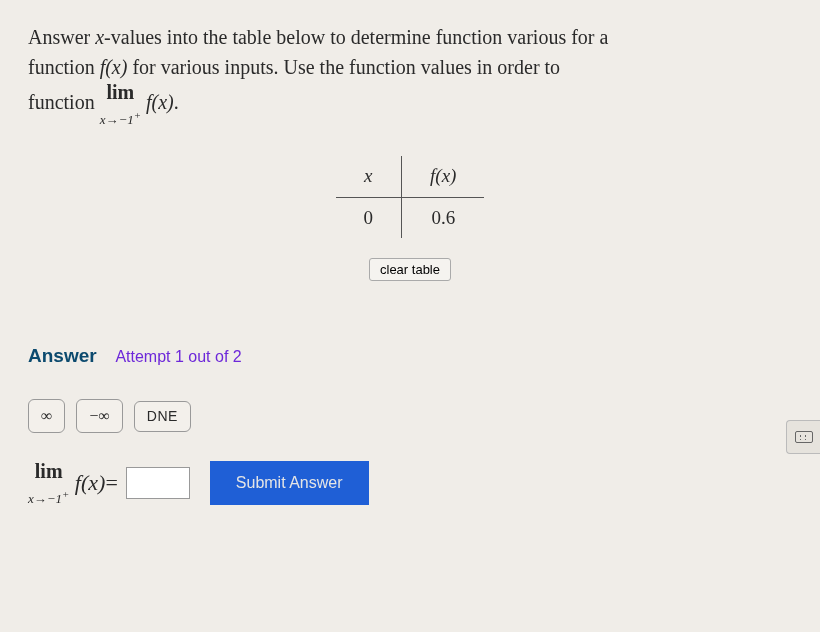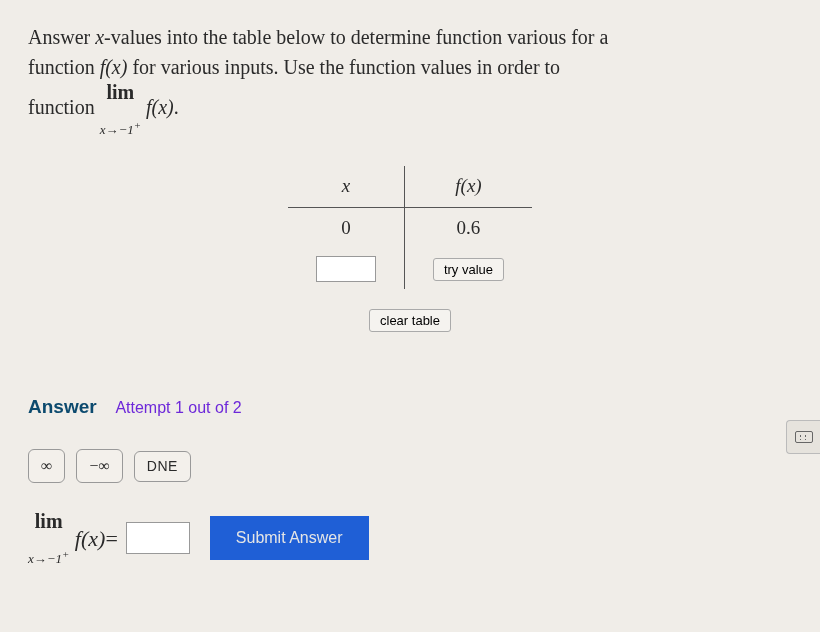--- a/index.html
+++ b/index.html
@@ -16,21 +16,21 @@
   }
   .problem-text { font-size: 20px; }
   .mathit { font-style: italic; font-family: 'Times New Roman', serif; }
   .lim-block {
     display: inline-block;
     vertical-align: middle;
     text-align: center;
     line-height: 1;
   }
   .lim-top { display: block; font-size: 20px; font-weight: bold; }
-  .lim-bot { display: block; font-size: 13px; font-style: italic; margin-top: 18px; }
+  .lim-bot { display: block; font-size: 13px; font-style: italic; margin-top: 8px; }
   .table-area { margin: 30px auto 0 auto; width: fit-content; }
   .vtable { border-collapse: collapse; }
   .vtable th, .vtable td {
     padding: 6px 28px;
     text-align: center;
     font-weight: normal;
     font-size: 19px;
   }
   .vtable th { border-bottom: 1px solid #555; }
   .vtable th:first-child, .vtable td:first-child { border-right: 1px solid #555; }
@@ -134,28 +134,20 @@
   <table class="vtable">
     <tbody>
         <tr>
       <th class="mathit">x</th>
       <th class="mathit">f(x)</th>
     </tr>
     <tr>
       <td>0</td>
       <td>0.6</td>
     </tr>
-    <tr>
-      <td>
-        <input class="x-input" type="text" style="">
-      </td>
-      <td>
-        <button class="small-btn">try value</button>
-      </td>
-    </tr>
   </tbody>
     </table>
   <div class="clear-row">
     <button class="small-btn">clear table</button>
   </div>
 </div>
 
 <div class="answer-row">
   <span class="answer-label">Answer</span>
   <span class="attempt">Attempt 1 out of 2</span>

